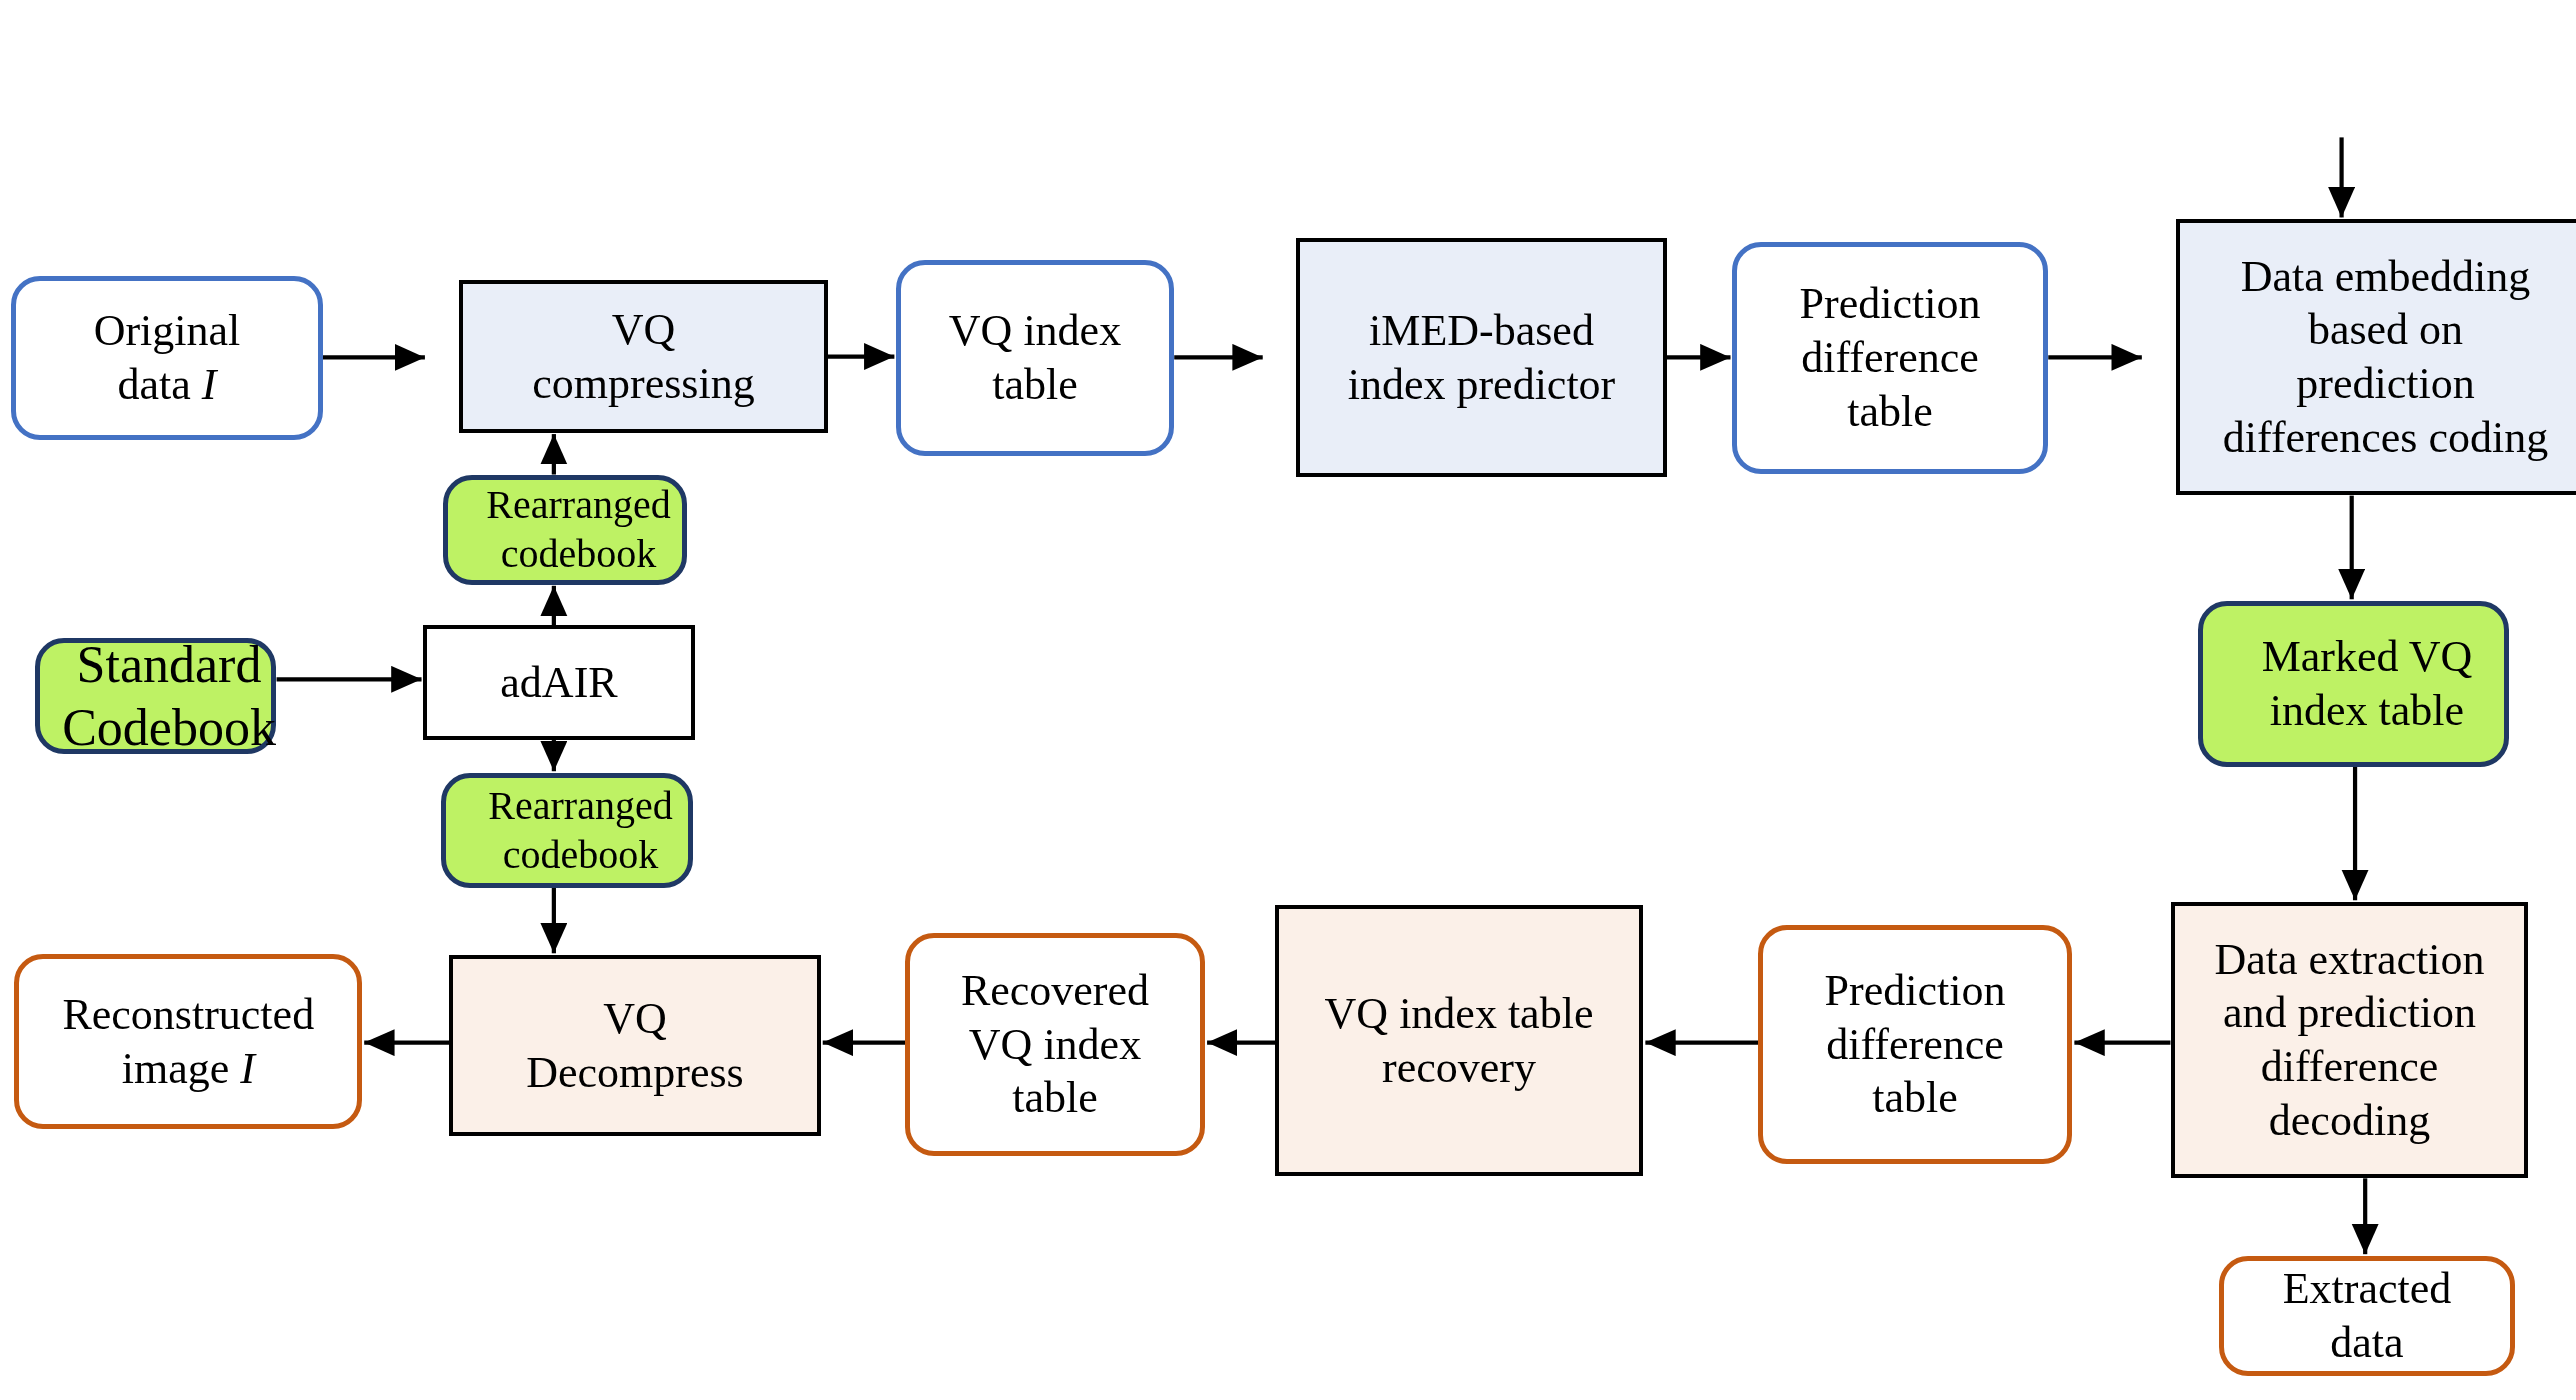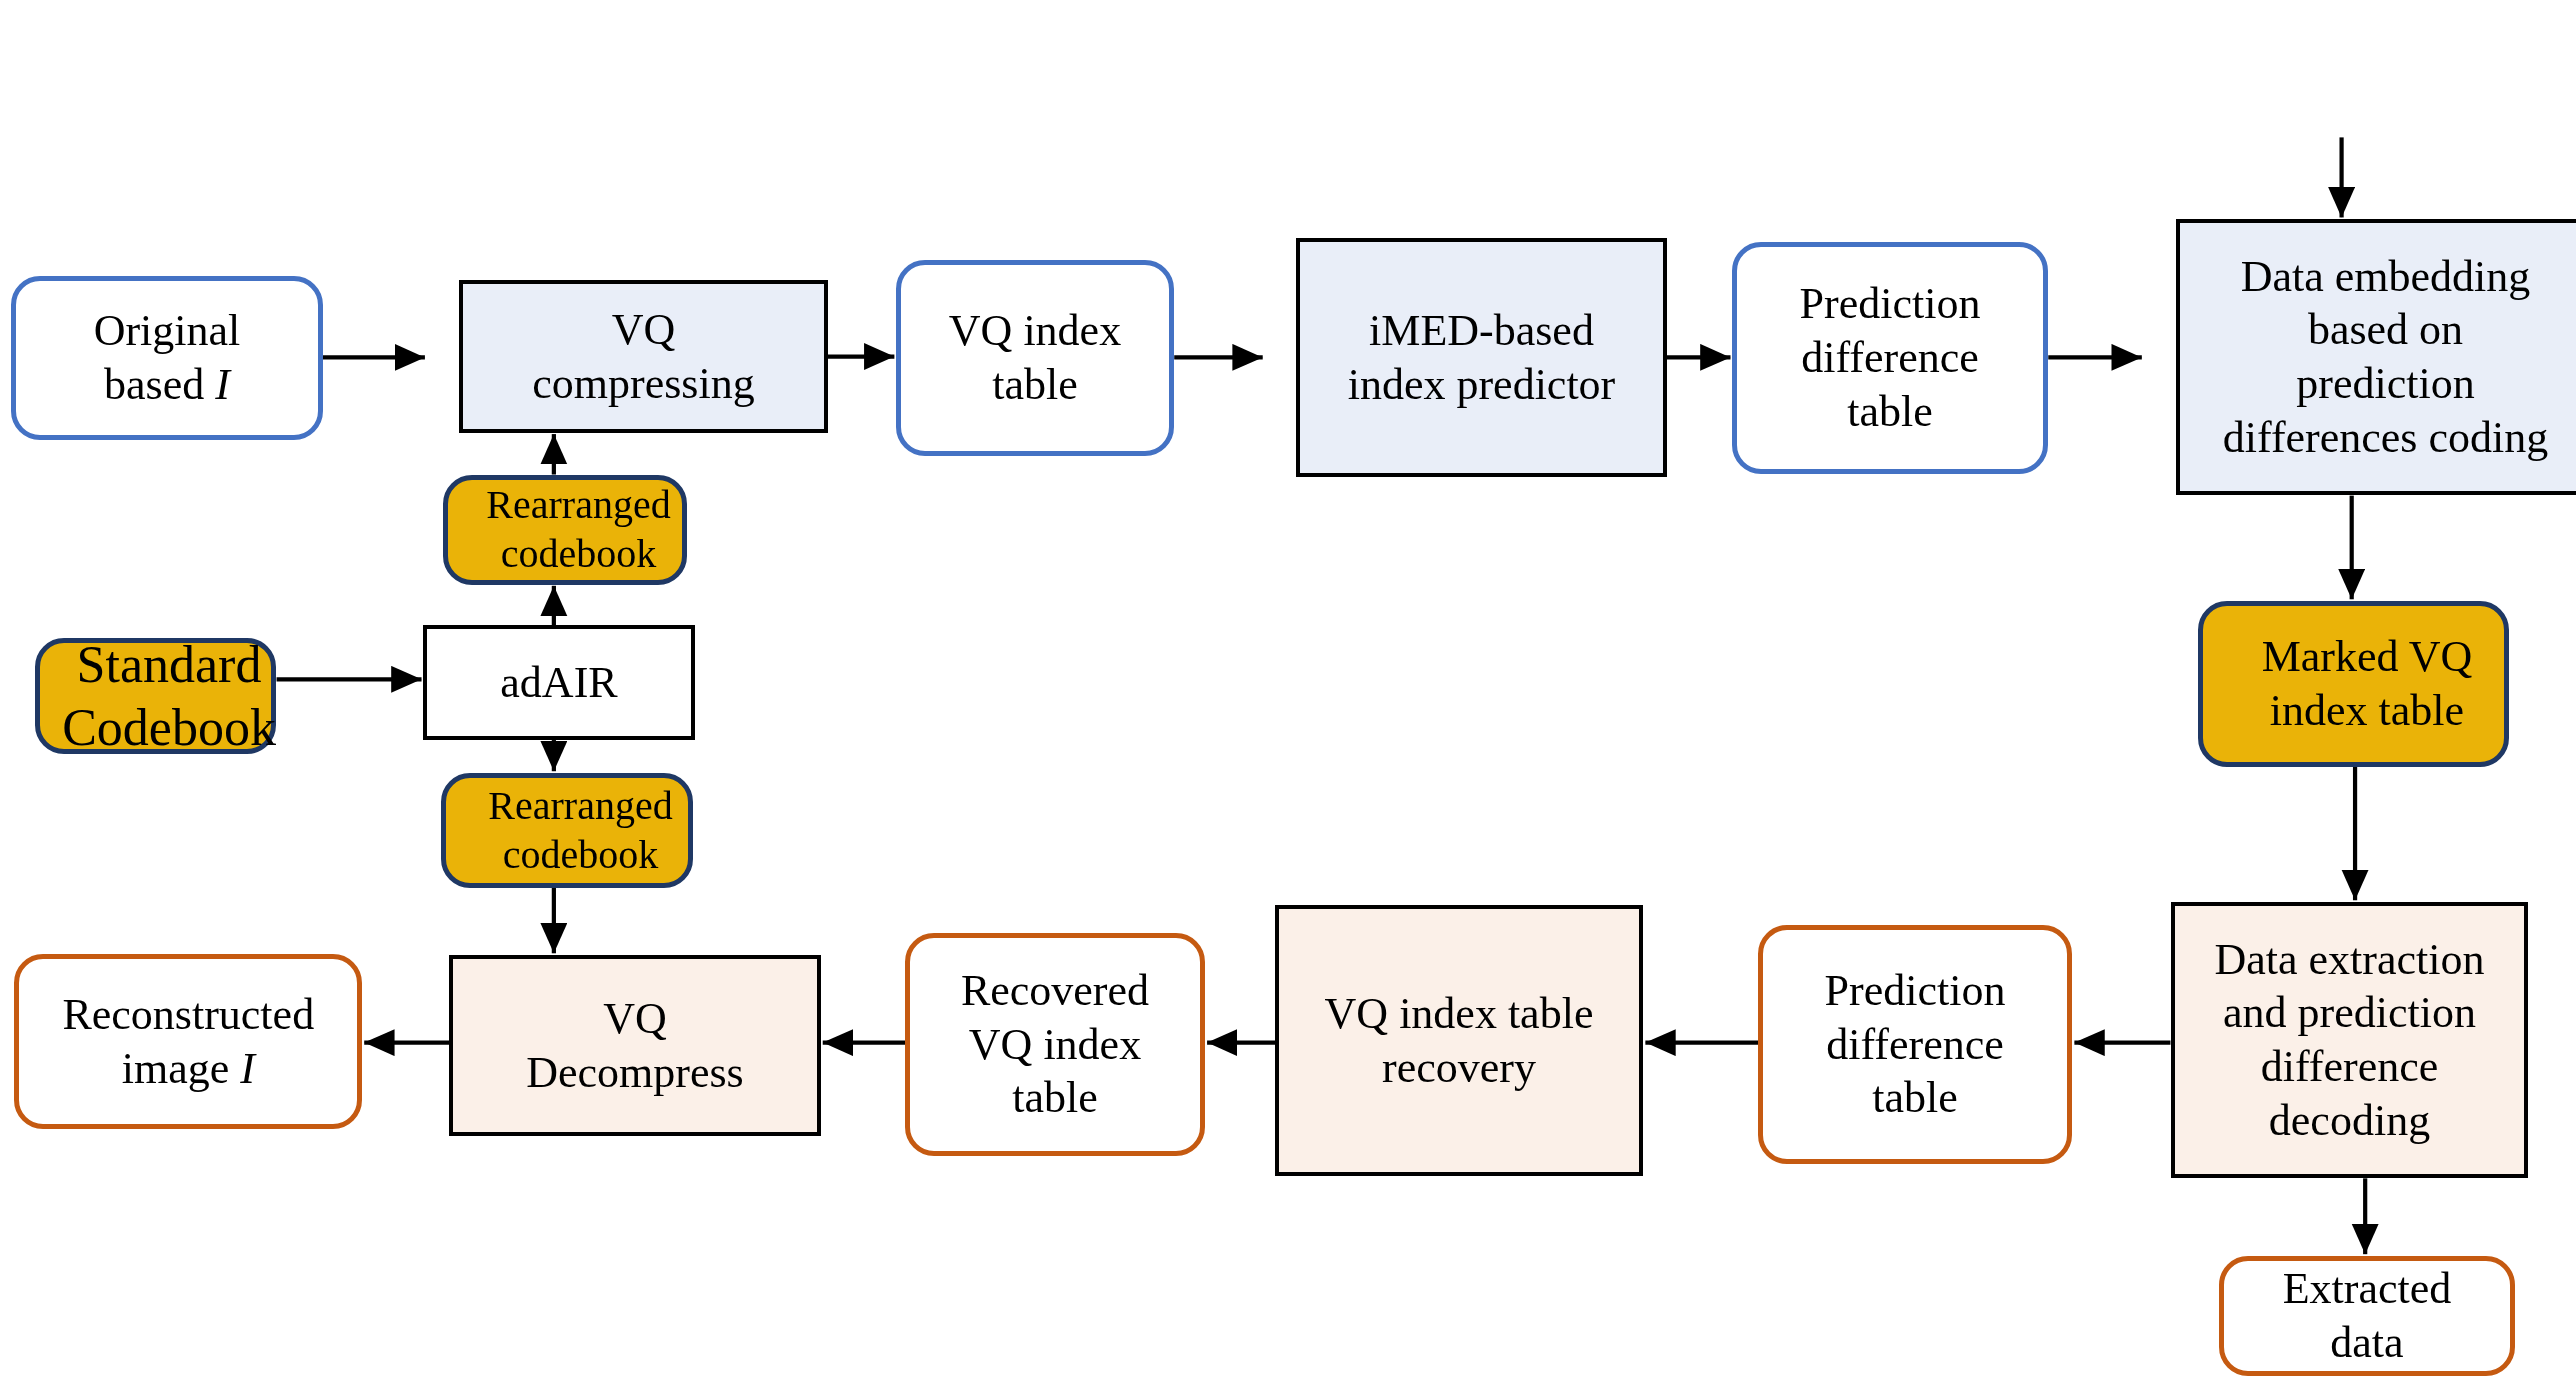--- a/index.html
+++ b/index.html
@@ -20,21 +20,21 @@
     padding:0 5px;
   }
   .node i{font-style:italic;}
   
   .rounded-blue{
     border:5px solid var(--blue-border,#4472C4);
     border-radius:29px;background:#ffffff;
   }
   .rounded-navy{
     border:5px solid var(--navy-border,#1F3864);
-    border-radius:29px;background:#eab308;padding-left:32px;
+    border-radius:29px;background:#bef264;padding-left:32px;
   }
   .rounded-orange{
     border:5px solid var(--orange-border,#C55A11);
     border-radius:29px;background:#ffffff;
   }
   
   .rect-blue{
     border:4.2px solid #000;background:var(--blue-fill,#E9EEF8);margin-left:32px;
   }
   .rect-peach{
@@ -80,21 +80,21 @@
     <line x1="328" y1="806" x2="500" y2="806" stroke="#000" stroke-width="5" marker-end="url(#ah)"></line>
     <line x1="657" y1="563" x2="657" y2="515" stroke="#000" stroke-width="5" marker-end="url(#ah)"></line>
     <line x1="657" y1="742" x2="657" y2="695" stroke="#000" stroke-width="5" marker-end="url(#ah)"></line>
     <line x1="657" y1="878" x2="657" y2="915" stroke="#000" stroke-width="5" marker-end="url(#ah)"></line>
     <line x1="657" y1="1053" x2="657" y2="1131" stroke="#000" stroke-width="5" marker-end="url(#ah)"></line>
   </svg>
 
 
   <div class="node rounded-blue" style="left:11px;top:276px;width:312px;height:164px">
     <span><span>Original
-based </span><i>I</i></span>
+data </span><i>I</i></span>
   </div>
 
   <div class="node rect-blue" style="left:427px;top:280px;width:369px;height:153px">
     <span>VQ
 compressing</span>
   </div>
 
   <div class="node rounded-blue" style="left:896px;top:260px;width:278px;height:196px">
     <span>VQ index
 table</span>

